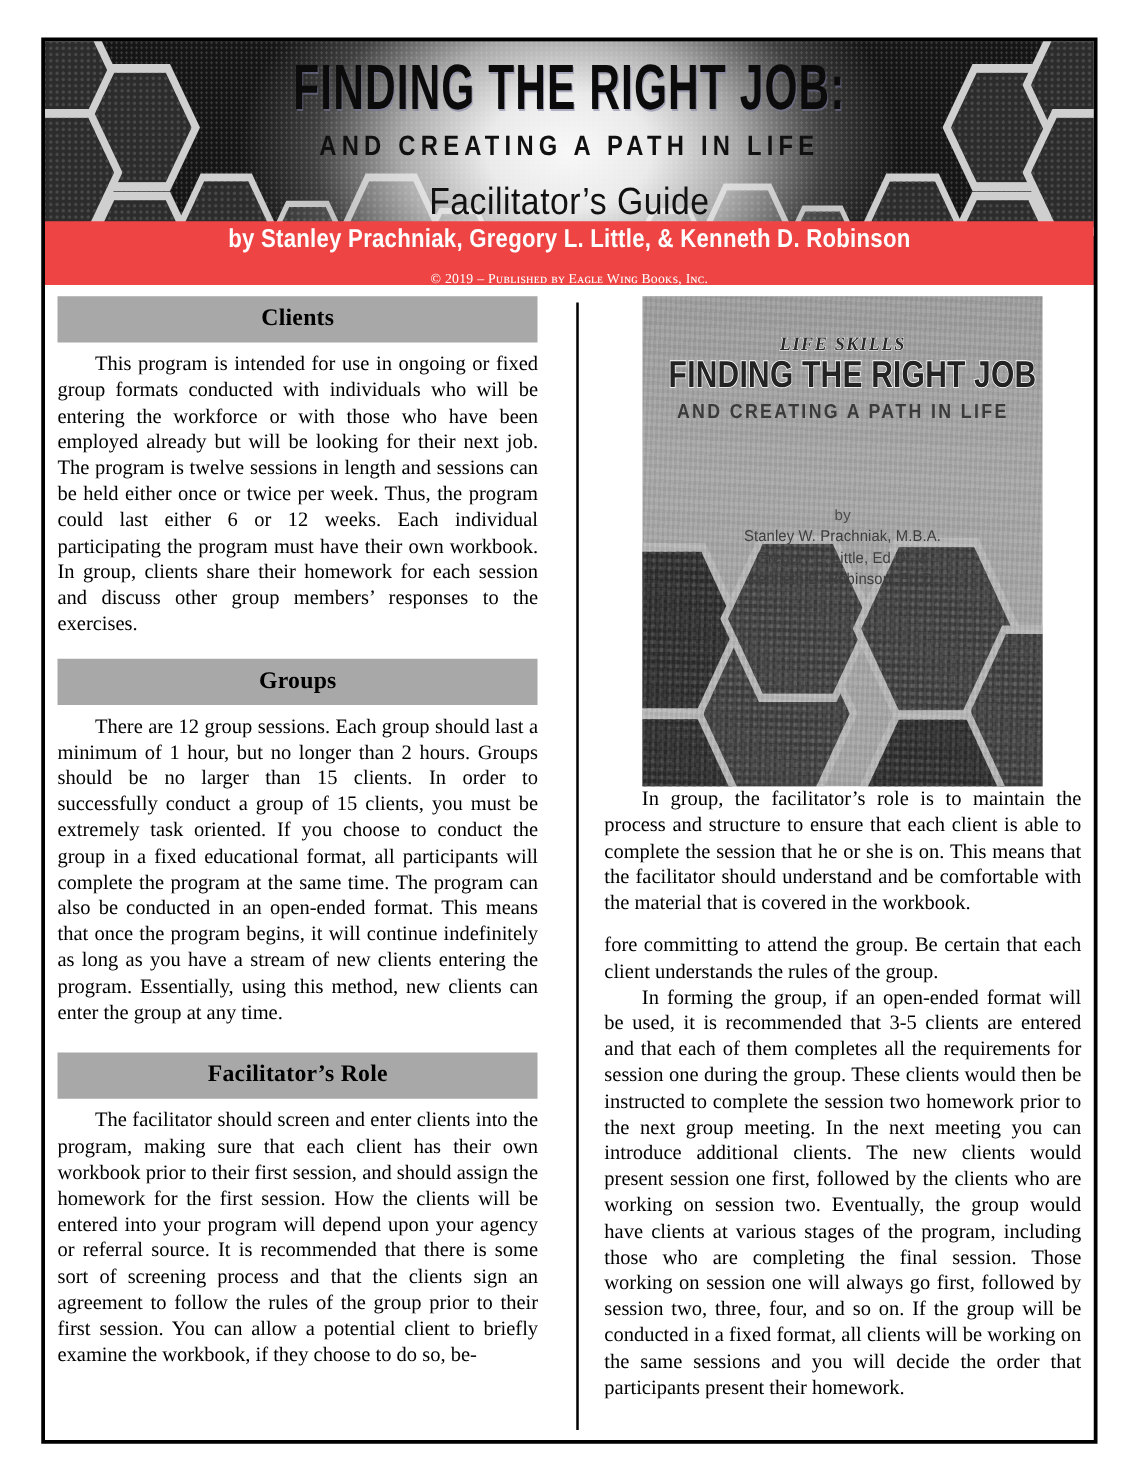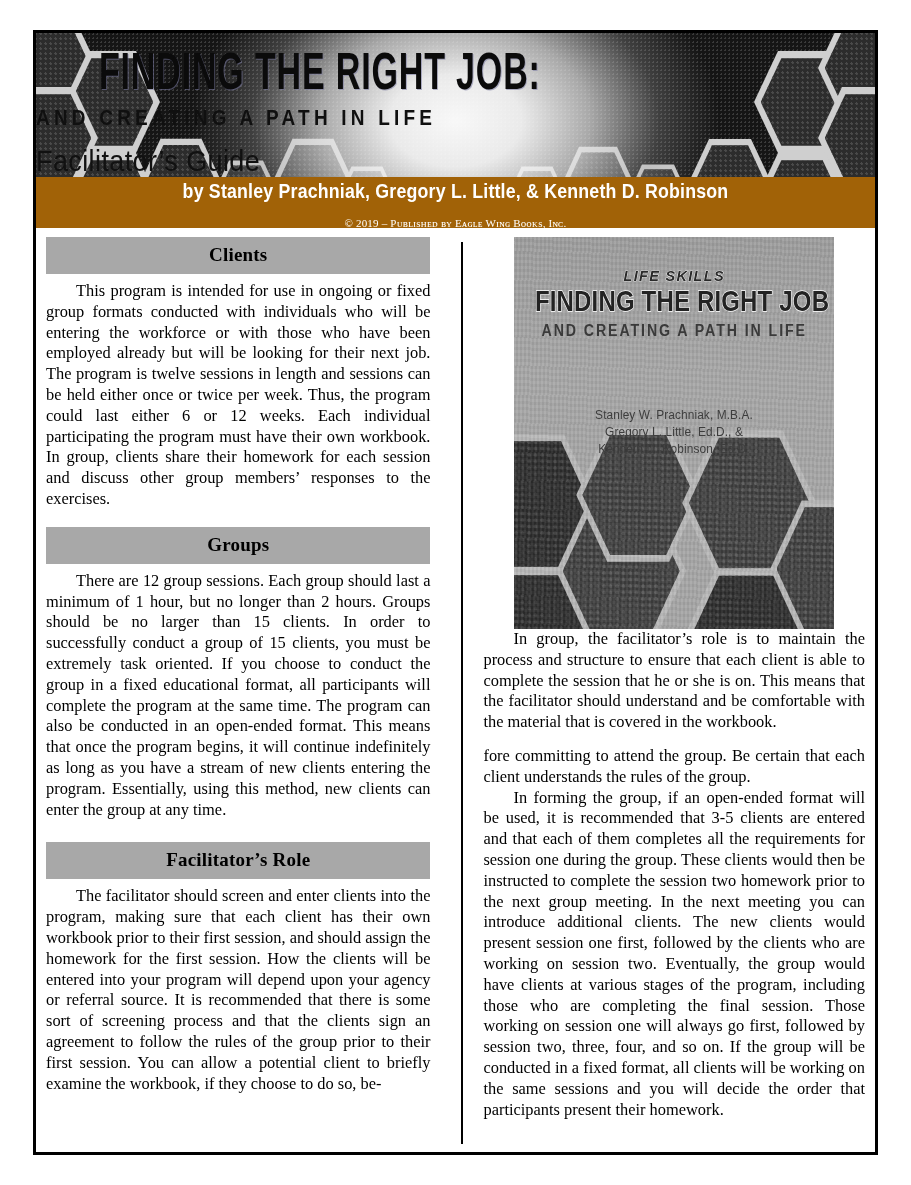--- a/index.html
+++ b/index.html
@@ -63,20 +63,21 @@
     background-color: #2c2c2c;
     background-image: radial-gradient(circle at 1.6px 1.6px, #4a4a4a 1.2px, transparent 1.4px);
     background-size: 5px 5px;
     clip-path: polygon(25% 2%, 75% 2%, 100% 50%, 75% 98%, 25% 98%, 0% 50%);
   }
 
   #banner-text {
     position: absolute;
     inset: 0;
     z-index: 5;
+    text-align: center;
     padding-top: 12px;
     box-sizing: border-box;
     border-radius: 31px;
   }
   #title-main {
     font-family: "Liberation Sans", sans-serif;
     font-weight: bold;
     font-size: 40px;
     letter-spacing: 1px;
     color: #0b0b0b;
@@ -104,21 +105,21 @@
     letter-spacing: 0.4px;
     color: #111;
     transform: scaleY(1.12);
     white-space: nowrap;
   }
 
   #byline-band {
     position: absolute;
     left: 0; right: 0; bottom: 0;
     height: 51px;
-    background: #a16207;
+    background: #ef4444;
     z-index: 6;
     text-align: center;
   }
   #byline {
     color: #ffffff;
     font-family: "Liberation Sans", sans-serif;
     font-weight: bold;
     font-size: 18.5px;
     letter-spacing: 0.2px;
     margin-top: 3px;
@@ -222,21 +223,21 @@
 
   #cover-text {
     position: absolute;
     left: 0; right: 0; top: 30px;
     z-index: 4;
     text-align: center;
     padding: 0 12px;
     box-sizing: border-box;
   }
   #cover-kicker {
-    font-family: Liberation Sans, sans-serif;
+    font-family: Liberation Serif, serif;
     font-weight: bold;
     font-style: italic;
     font-size: 14.5px;
     letter-spacing: 1.3px;
     color: #2a2a2a;
     -webkit-text-stroke: 0.7px #ffffff;
     paint-order: stroke fill;
     display: inline-block;
     transform: scaleY(1.05);
   }
@@ -364,20 +365,21 @@
 
         <div class="grain"></div>
 
         <div id="cover-text">
           <div id="cover-kicker">LIFE SKILLS</div>
           <div id="cover-title">FINDING THE RIGHT JOB</div>
           <div id="cover-subtitle">AND CREATING A PATH IN LIFE</div>
         </div>
 
         <div id="cover-authors">
+          <div class="by">by</div>
           <div class="aline">Stanley W. Prachniak, M.B.A.</div>
           <div class="aline">Gregory L. Little, Ed.D., &amp;</div>
           <div class="aline">Kenneth D. Robinson, Ed.D.</div>
         </div>
       </div>
 
       <p class="para tight" style="margin-top:0;">In group, the facilitator’s role is to maintain the process and structure to ensure that each client is able to complete the session that he or she is on.  This means that the facilitator should understand and be comfortable with the material that is covered in the workbook.</p>
       <p class="para noindent tight" style="margin-top:13px;">fore committing to attend the group.  Be certain that each client understands the rules of the group.</p>
       <p class="para tight" style="margin-top:0;">In forming the group, if an open-ended format will be used, it is recommended that 3-5 clients are entered and that each of them completes all the requirements for session one during the group.  These clients would then be instructed to complete the session two homework prior to the next group meeting.  In the next meeting you can introduce additional clients.  The new clients would present session one first, followed by the clients who are working on session two.  Eventually, the group would have clients at various stages of the program, including those who are completing the final session.  Those working on session one will always go first, followed by session two, three, four, and so on.  If the group will be conducted in a fixed format, all clients will be working on the same sessions and you will decide the order that participants present their homework.</p>
     </div>

